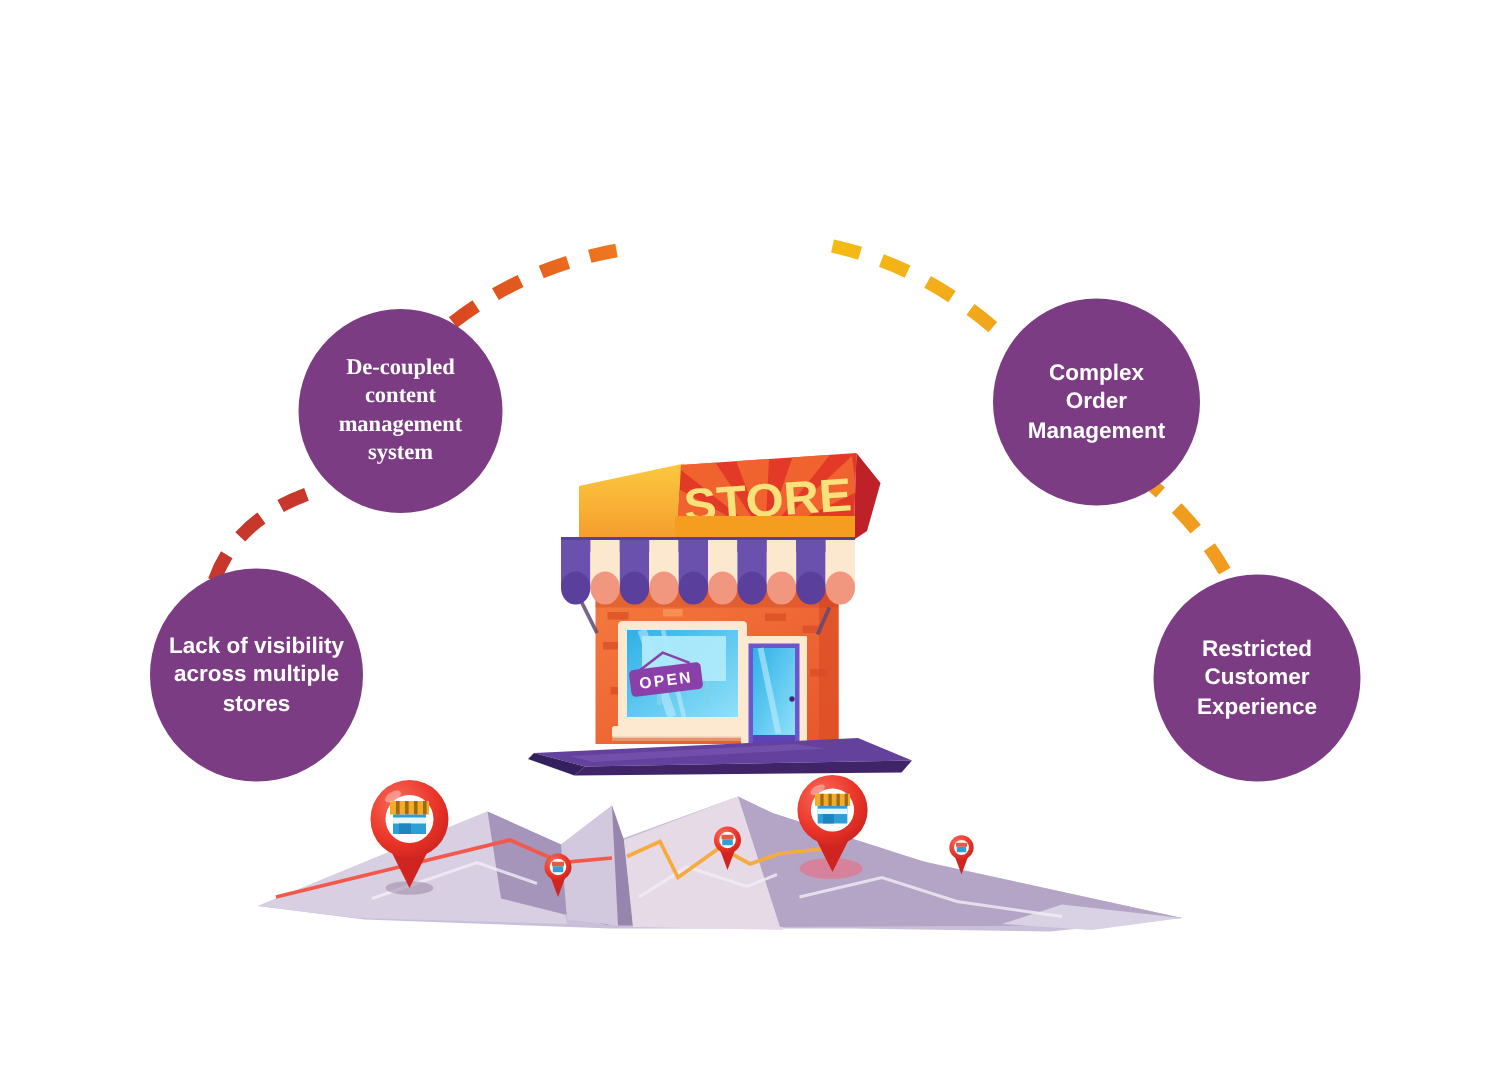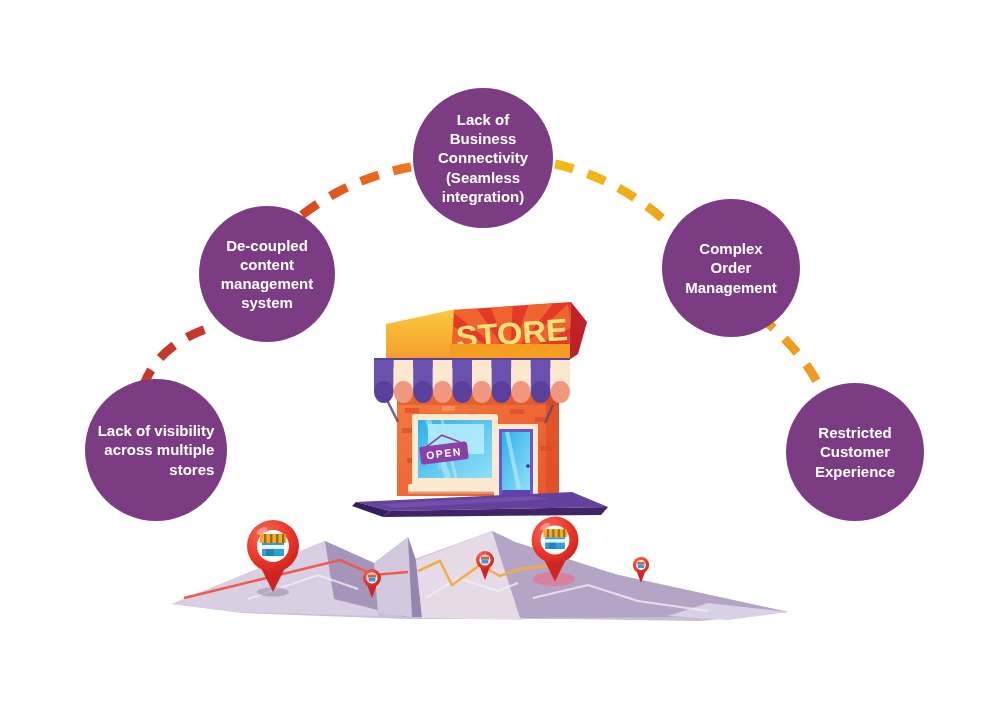--- a/index.html
+++ b/index.html
@@ -3,24 +3,24 @@
 <meta charset="utf-8">
 <style>
   html,body{margin:0;padding:0;background:#fff;}
   .canvas{position:relative;width:992px;height:716px;background:#ffffff;overflow:hidden;
           font-family:"Liberation Sans",sans-serif;}
   .layer{position:absolute;left:0;top:0;}
   .challenge{position:absolute;border-radius:50%;background:#7b3c83;color:#ffffff;
              display:flex;align-items:center;justify-content:center;text-align:center;
              font-weight:bold;font-size:15px;line-height:1.27;white-space:pre-line;}
   #c-top{left:413px;top:88px;width:140px;height:140px;}
-  #c-ul{left:199px;top:206px;width:136px;height:136px;}
-  #c-left{left:85px;top:379px;width:142px;height:142px;text-align:right;}
+  #c-ul{left:199px;top:206px;width:136px;height:136px;font-family:Liberation Serif, serif;}
+  #c-left{left:100px;top:379px;width:142px;height:142px;}
   #c-ur{left:662px;top:199px;width:138px;height:138px;}
-  #c-right{left:786px;top:383px;width:138px;height:138px;}
+  #c-right{left:769px;top:383px;width:138px;height:138px;}
   svg{display:block;}
 </style>
 </head>
 <body>
 
 <div class="canvas">
 
   <svg class="layer" width="992" height="716" viewBox="0 0 992 716">
     <defs>
       <linearGradient id="gradL" gradientUnits="userSpaceOnUse" x1="302" y1="215" x2="411" y2="167">
@@ -245,27 +245,20 @@
         <rect x="3" y="-12" width="2.4" height="9" fill="#a06a14"></rect>
         <rect x="9" y="-12" width="2.4" height="9" fill="#a06a14"></rect>
         <rect x="-11" y="-3" width="22" height="13" fill="#2e9ed6"></rect>
         <rect x="-11" y="-1" width="22" height="4" fill="#e8f6fc"></rect>
         <rect x="-7" y="3" width="8" height="7" fill="#1f85c0"></rect>
       </g>
       <ellipse cx="-11" cy="-15" rx="6" ry="3" fill="#ffffff" opacity="0.35" transform="rotate(-30 -11 -15)"></ellipse>
     </g>
   </svg>
 
-  <div class="challenge" id="c-top">
-    <span>Lack of
-Business
-Connectivity
-(Seamless
-integration)</span>
-  </div>
   <div class="challenge" id="c-ul">
     <span>De-coupled
 content
 management
 system</span>
   </div>
   <div class="challenge" id="c-left">
     <span>Lack of visibility
 across multiple
 stores</span>

